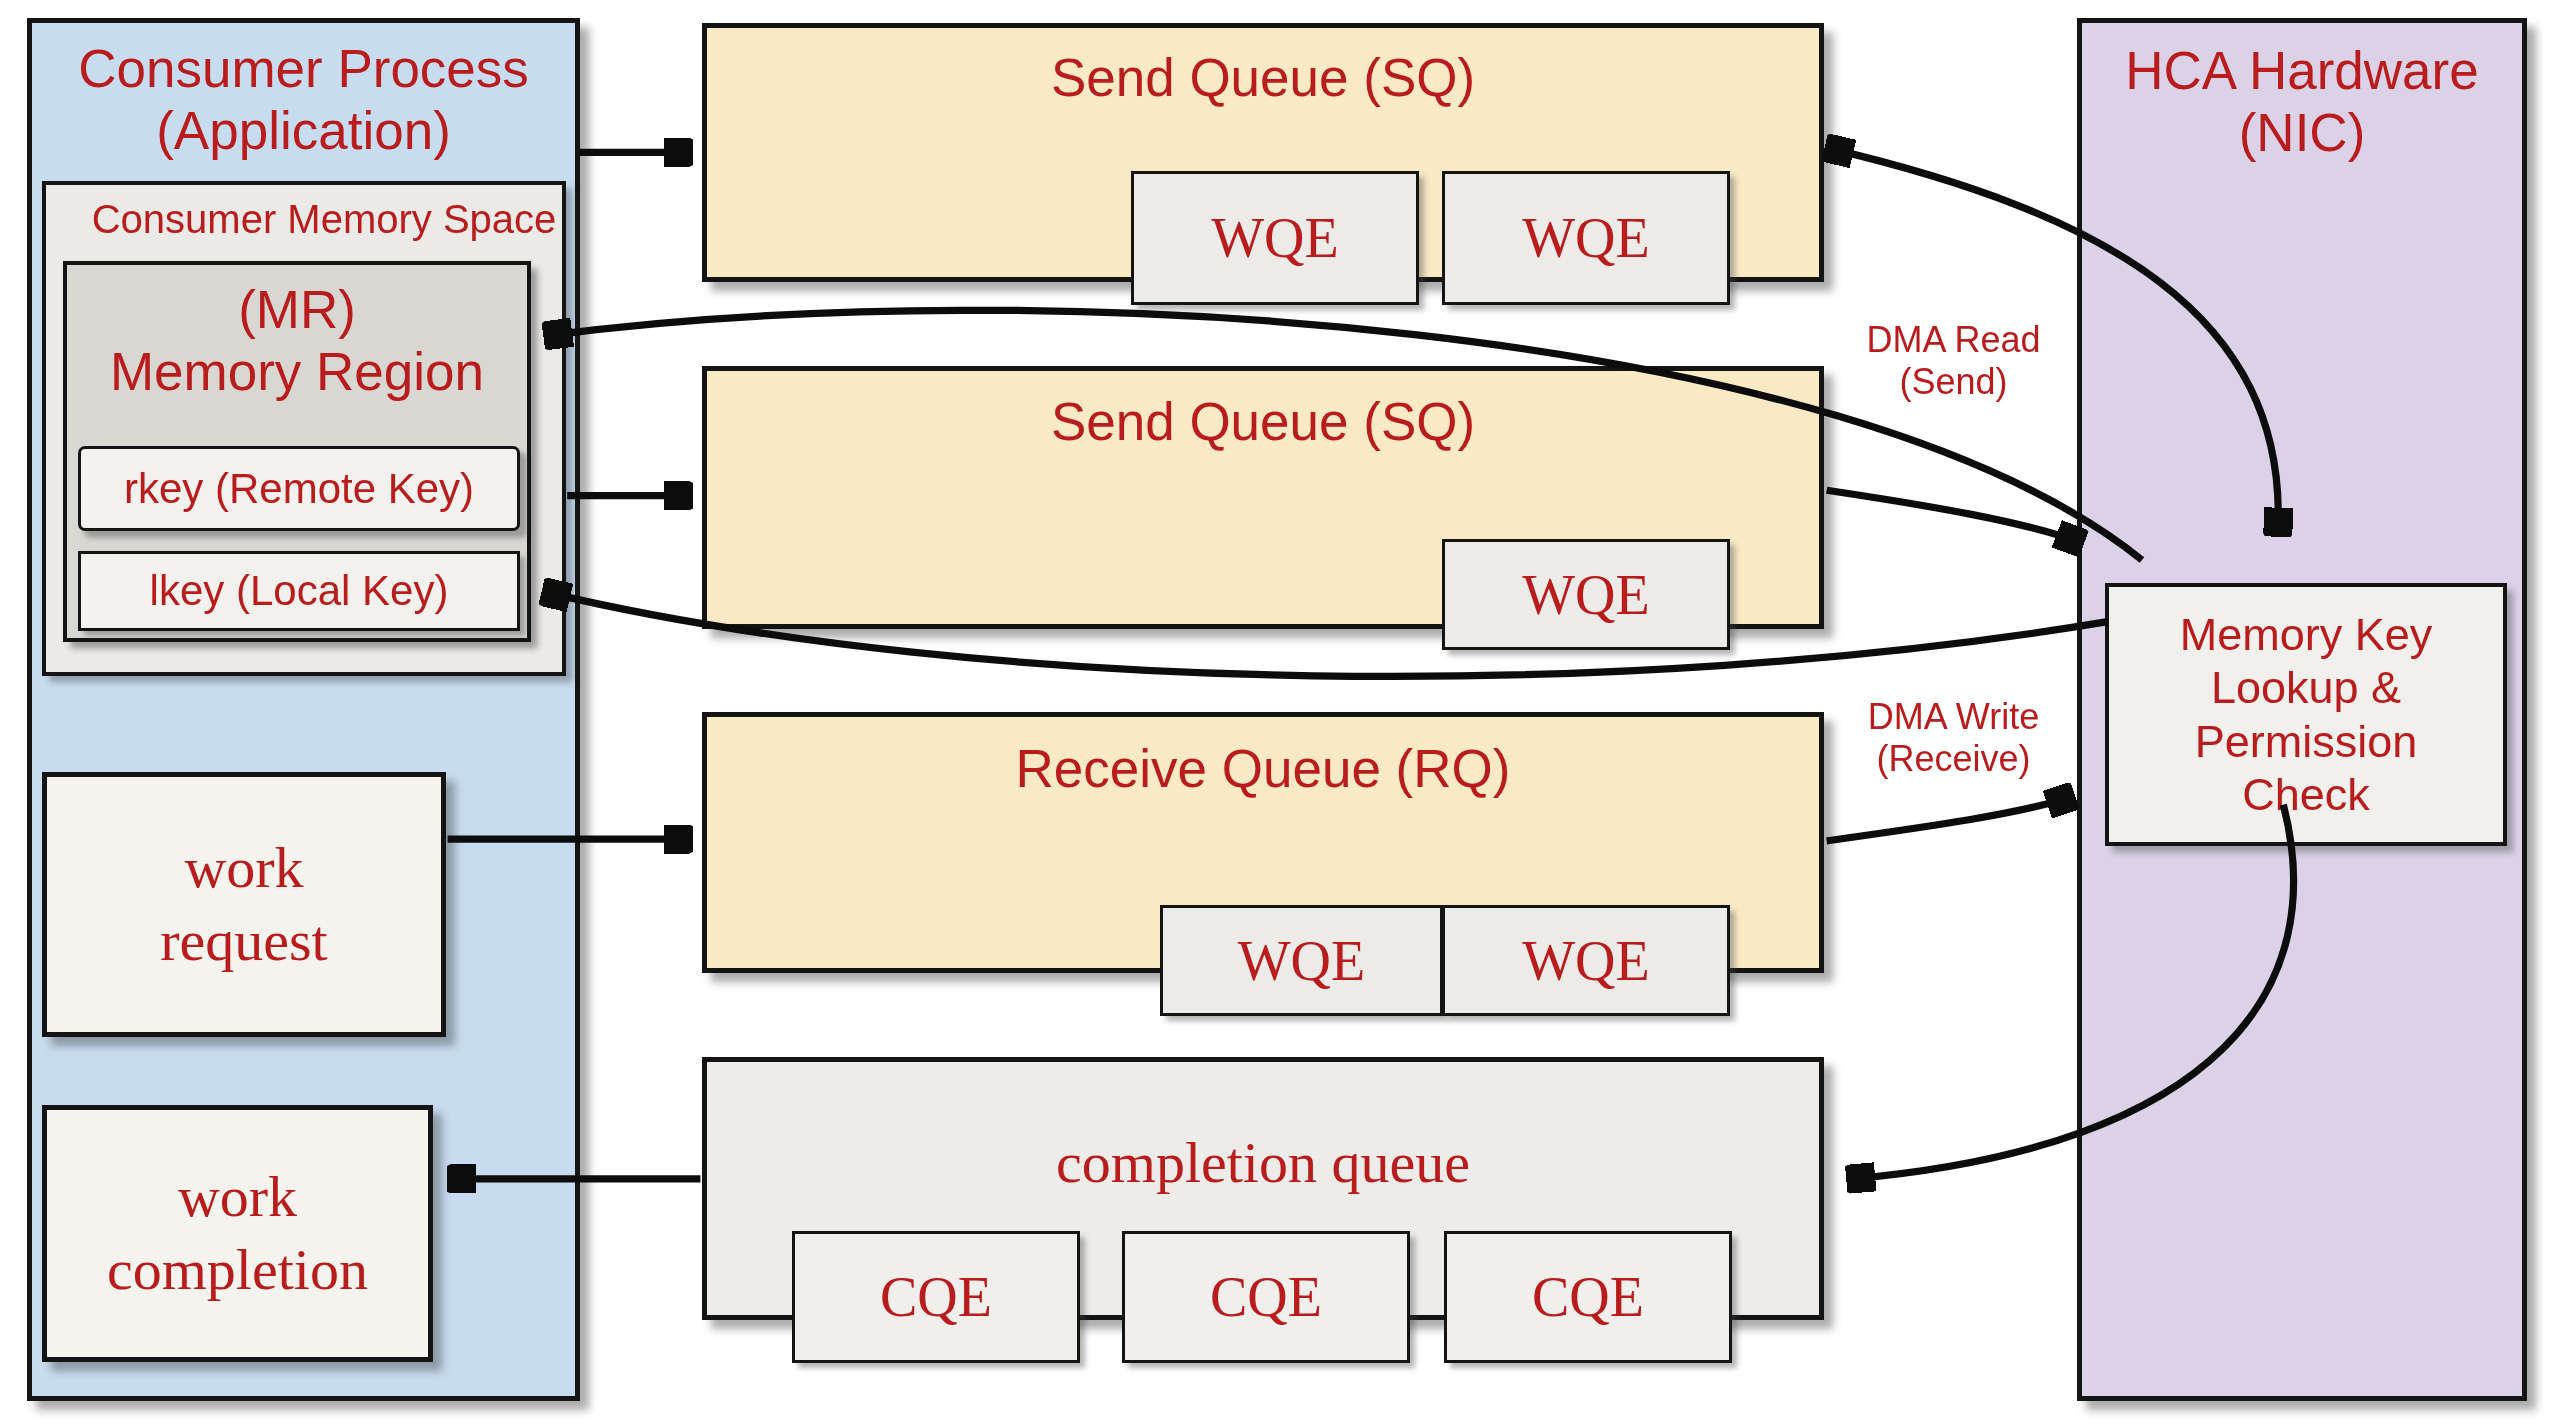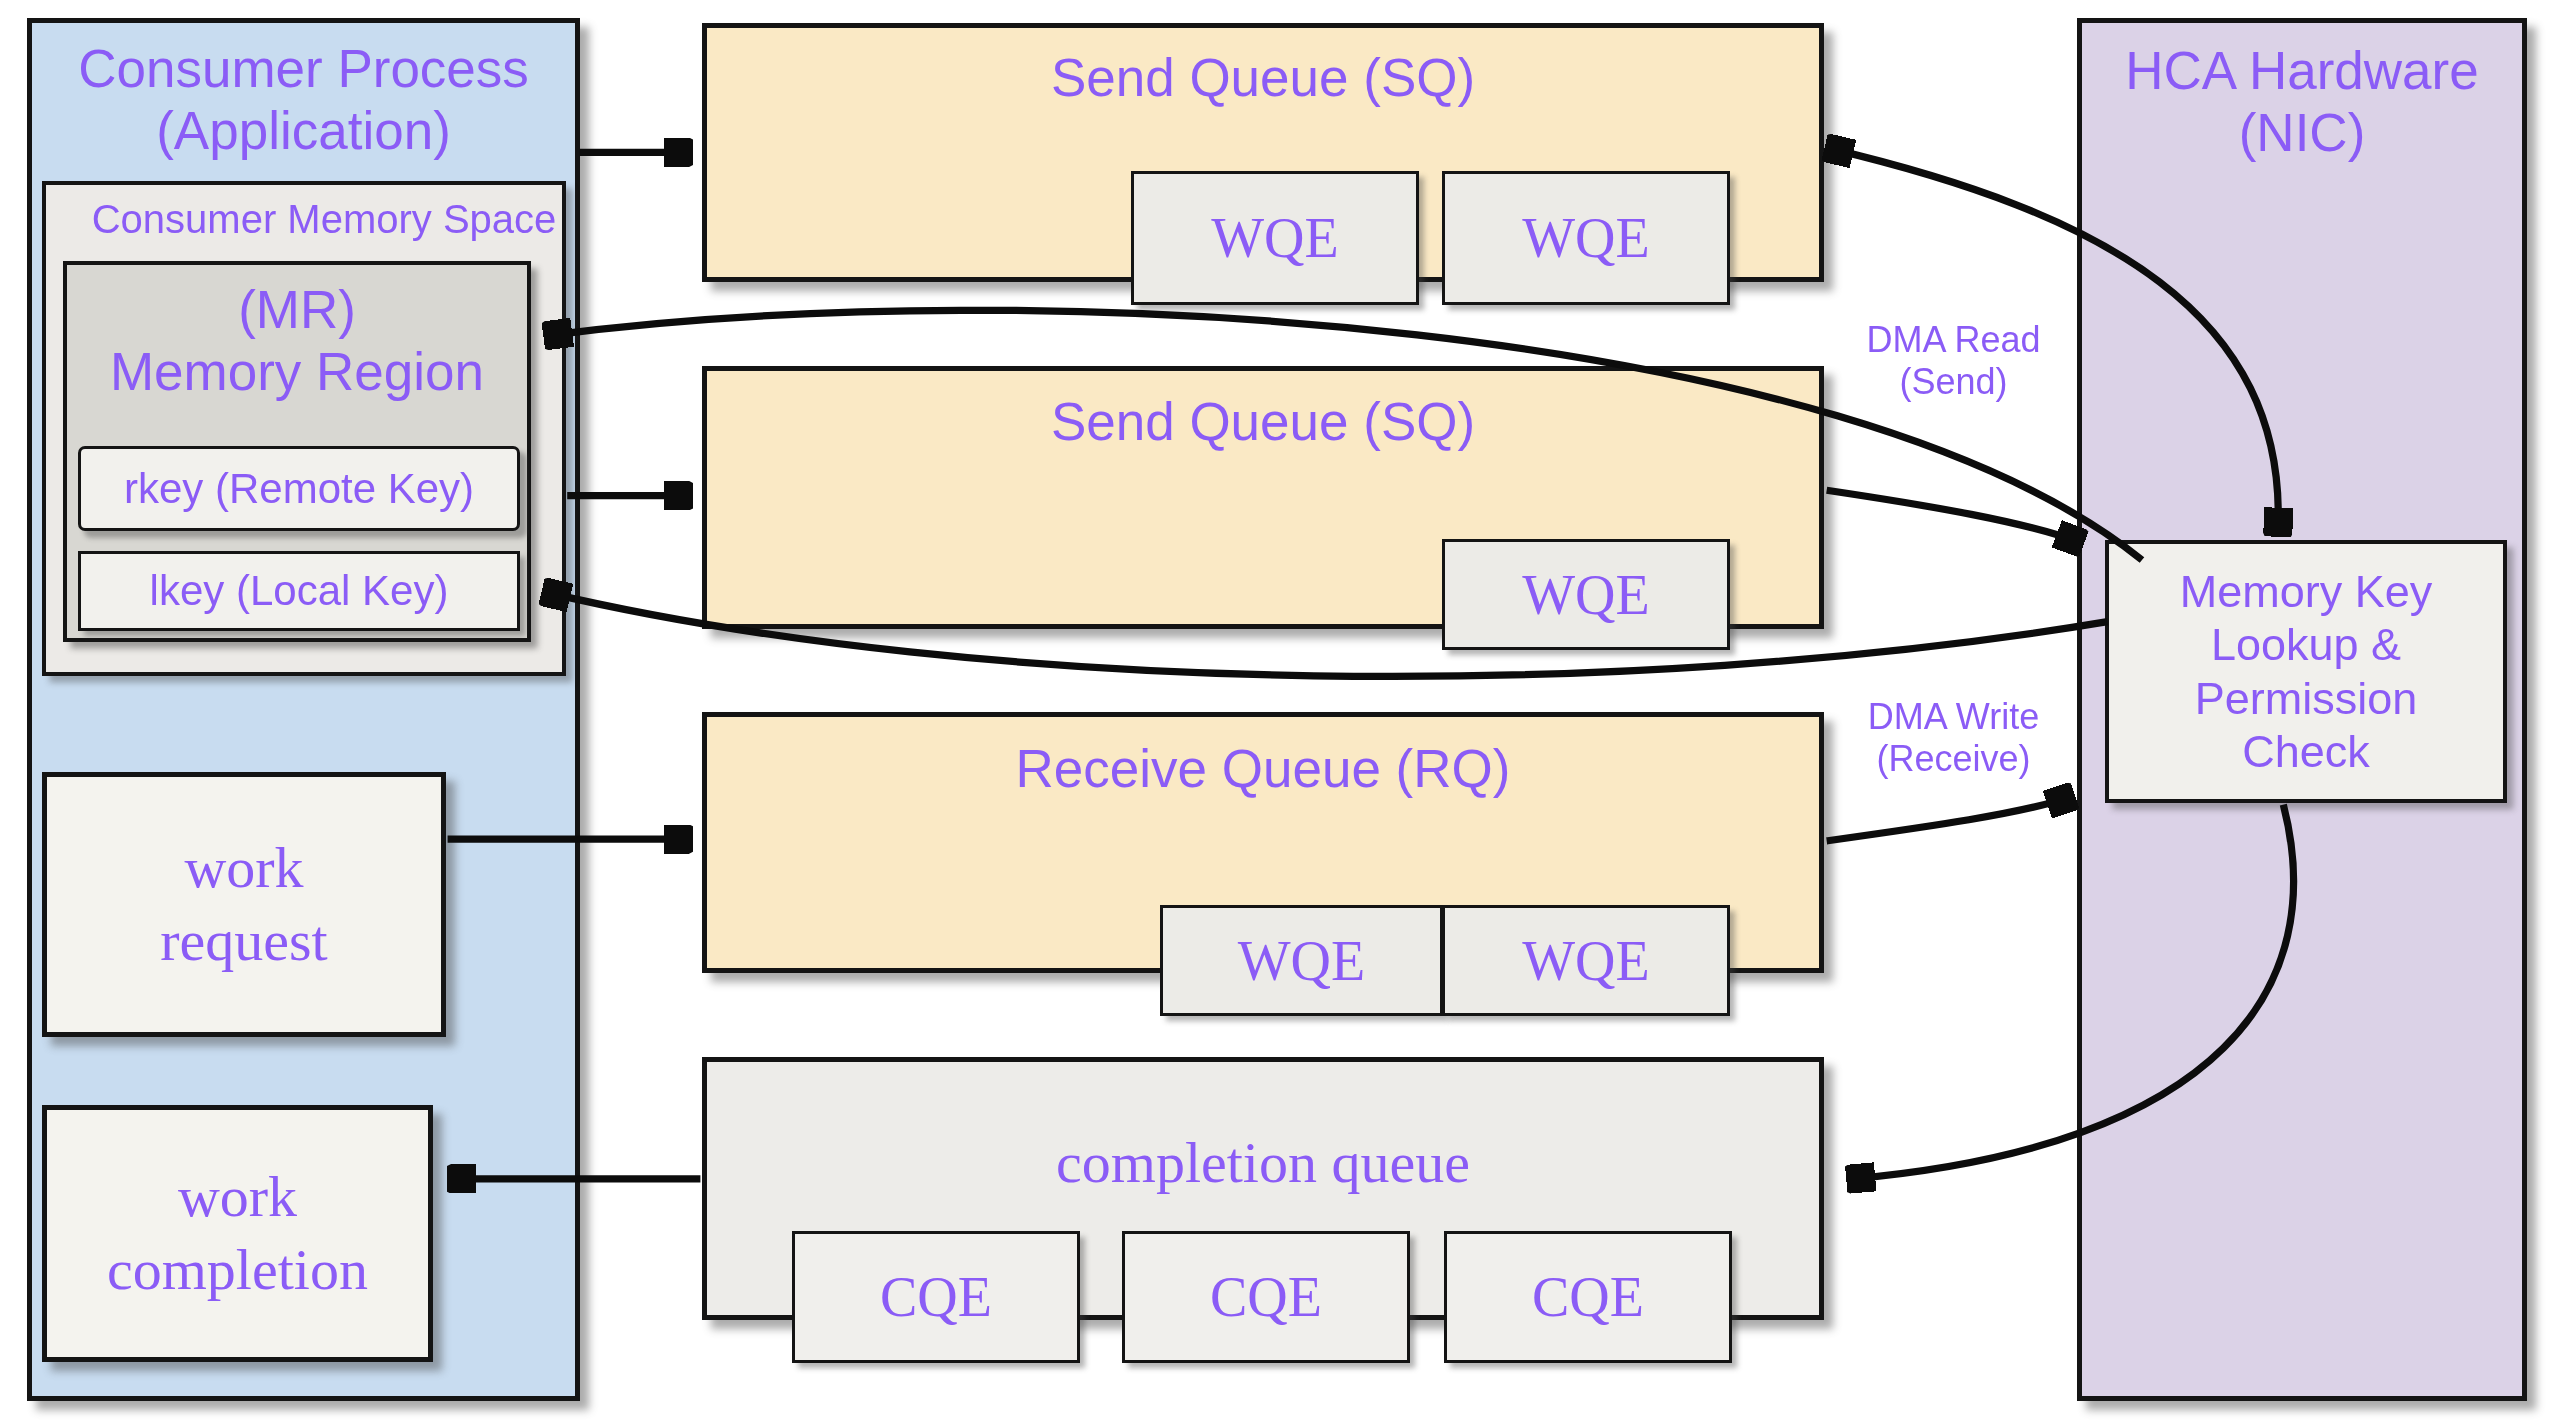--- a/index.html
+++ b/index.html
@@ -1,21 +1,21 @@
 <!DOCTYPE html>
 <html style="font-size:14.5px"><head>
 <meta charset="utf-8">
 <style>
   html,body{margin:0;padding:0;background:#ffffff;}
   #stage{
     position:relative;
     width:2576px;height:1429px;
     background:#ffffff;
     font-family:"Liberation Sans", sans-serif;
-    color:#8b5cf6;
+    color:#b91c1c;
     overflow:hidden;
   }
   .abs{position:absolute;box-sizing:border-box;}
   .box{
     border:5.4px solid #141414;
     box-shadow:9px 9px 8.2px rgba(70,70,70,0.45);
   }
   .box-thin{
     border:4.5px solid #141414;
     box-shadow:7.2px 7.2px 6.3px rgba(70,70,70,0.40);
@@ -26,21 +26,21 @@
   }
   .center-col{display:flex;flex-direction:column;align-items:center;justify-content:center;text-align:center;}
   .hcenter{text-align:center;}
   .sans-title{font-size:53px;line-height:1.17;}
   .sans-mid{font-size:40px;line-height:1.15;}
   .sans-key{font-size:42px;}
   .serif{font-family:"Liberation Serif", serif;margin-top:42px;}
   .serif-big{font-size:58px;line-height:1.25;}
   .serif-cell{font-size:56px;}
   .dma-label{font-size:36px;line-height:1.18;text-align:center;}
-  .memkey-text{font-size:45px;line-height:1.18;}
+  .memkey-text{font-size:45px;line-height:1.18;margin-top:43px;}
   svg.arrows{position:absolute;left:0;top:0;pointer-events:none;}
   svg.arrows path{stroke:#0c0c0c;stroke-width:8;fill:none;}
 </style>
 </head>
 <body>
 
 <div id="stage">
 
   <div class="abs box" style="left:27px;top:18px;width:553px;height:1383px;background:#c8dcf0;"></div>
   <div class="abs sans-title hcenter" style="left:27px;top:38px;width:553px;">

